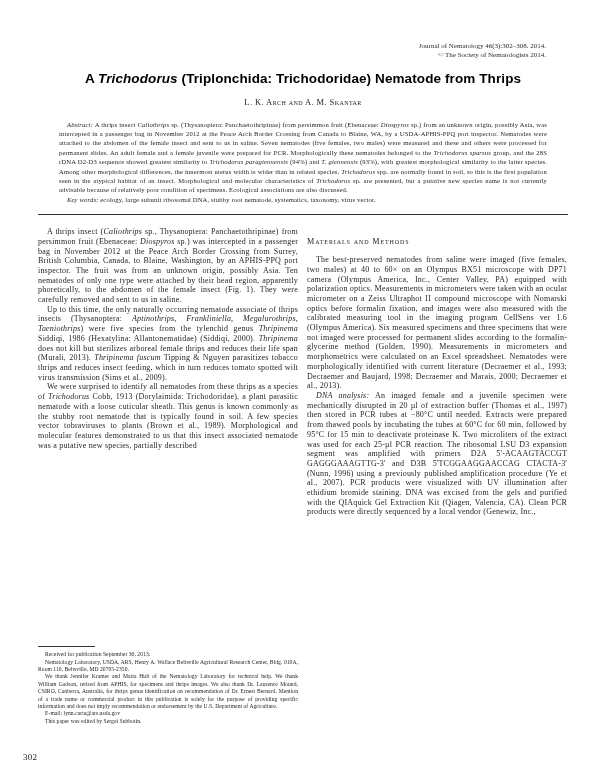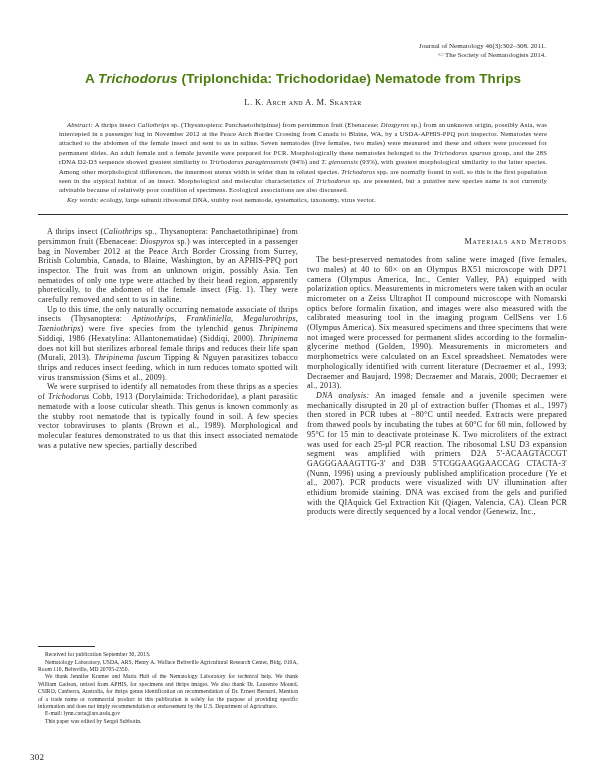--- a/index.html
+++ b/index.html
@@ -26,21 +26,21 @@
   }
 
   .title {
     margin: 11px 0 0 0;
     text-align: center;
     font-family: "Liberation Sans", sans-serif;
     font-weight: bold;
     font-size: 13.5px;
     line-height: 15.5px;
     letter-spacing: 0.1px;
-    color: #4d7c0f;
+    color: #000000;
   }
 
   .authors {
     margin-top: 10px;
     text-align: center;
     font-size: 8.5px;
     font-variant: small-caps;
     letter-spacing: 0.4px;
   }
 
@@ -78,21 +78,21 @@
     margin: 0;
     font-size: 8px;
     line-height: 9.7px;
     text-align: justify;
     letter-spacing: 0.2px;
   }
   .indent { text-indent: 9px; }
 
   .section-heading {
     margin: 10px 0 9px 0;
-    text-align: right;
+    text-align: left;
     font-size: 8.2px;
     font-weight: normal;
     font-variant: small-caps;
     letter-spacing: 0.9px;
   }
 
   .footnote {
     margin-top: auto;
     padding-top: 4px;
   }
@@ -106,33 +106,33 @@
     margin: 0;
     font-size: 5.6px;
     line-height: 7.4px;
     text-align: justify;
     text-indent: 7px;
     letter-spacing: 0.05px;
   }
 
   .pageno {
     position: absolute;
-    left: 30px;
+    left: 23px;
     bottom: 14px;
     font-size: 9px;
     letter-spacing: 0.3px;
   }
 </style>
 </head>
 <body>
 
 <div class="page">
 
   <header class="jheader">
-    <div>Journal of Nematology 46(3):302–308. 2011.</div>
+    <div>Journal of Nematology 46(3):302–308. 2014.</div>
     <div>© The Society of Nematologists 2014.</div>
   </header>
 
   <h1 class="title"><span>A </span><span class="it">Trichodorus</span><span> (Triplonchida: Trichodoridae) Nematode from Thrips</span><br></h1>
 
   <div class="authors">L. K. Arch and A. M. Skantar</div>
 
   <section class="abstract">
     <p class="abs-p"><span class="it">Abstract: </span><span>A thrips insect </span><span class="it">Caliothrips</span><span> sp. (Thysanoptera: Panchaetothripinae) from persimmon fruit (Ebenaceae: </span><span class="it">Diospyros</span><span> sp.) from an unknown origin, possibly Asia, was intercepted in a passenger bag in November 2012 at the Peace Arch Border Crossing from Canada to Blaine, WA, by a USDA-APHIS-PPQ port inspector. Nematodes were attached to the abdomen of the female insect and sent to us in saline. Seven nematodes (five females, two males) were measured and these and others were processed for permanent slides. An adult female and a female juvenile were prepared for PCR. Morphologically these nematodes belonged to the </span><span class="it">Trichodorus sparsus</span><span> group, and the 28S rDNA D2-D3 sequence showed greatest similarity to </span><span class="it">Trichodorus paragiennensis</span><span> (94%) and </span><span class="it">T. giennensis</span><span> (93%), with greatest morphological similarity to the latter species. Among other morphological differences, the innermost uterus width is wider than in related species. </span><span class="it">Trichodorus</span><span> spp. are normally found in soil, so this is the first population seen in the atypical habitat of an insect. Morphological and molecular characteristics of </span><span class="it">Trichodorus</span><span> sp. are presented, but a putative new species name is not currently advisable because of relatively poor condition of specimens. Ecological associations are also discussed.</span></p>
     <p class="abs-p"><span class="it">Key words: </span><span>ecology, large subunit ribosomal DNA, stubby root nematode, systematics, taxonomy, virus vector.</span></p>

